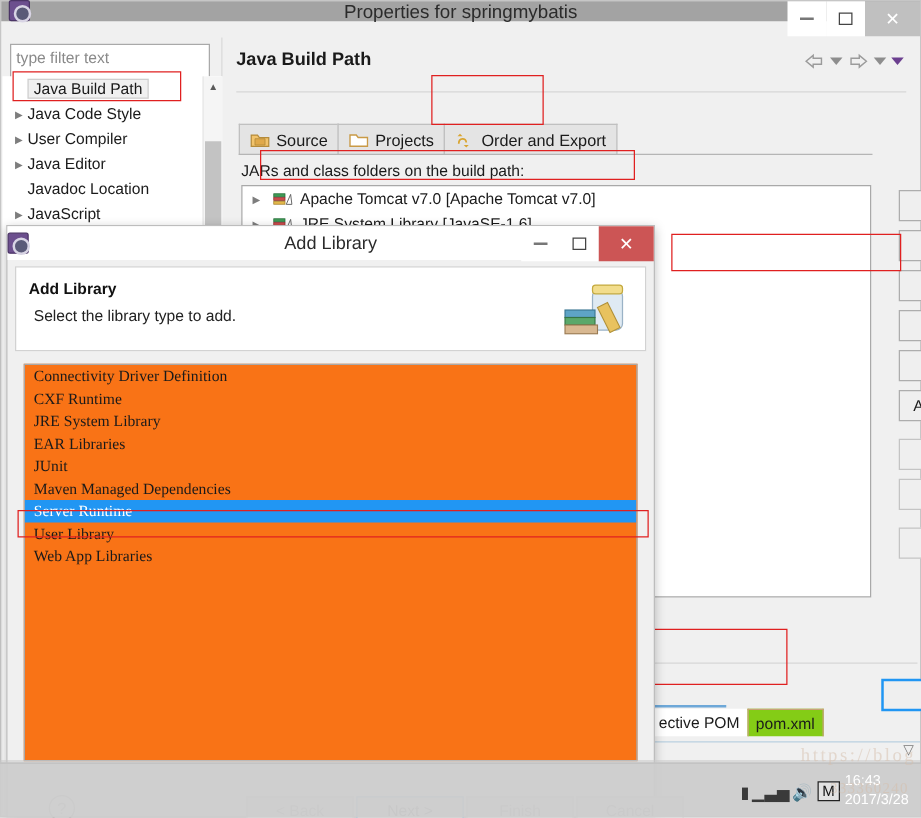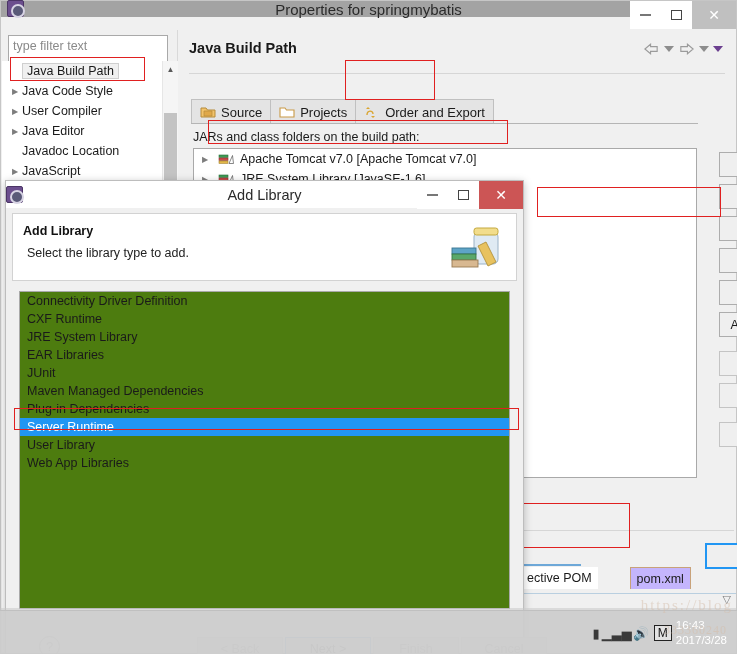--- a/index.html
+++ b/index.html
@@ -167,21 +167,21 @@
     display: flex; align-items: center; justify-content: center;
     font-size: 12.5px; color: #1a1a1a;
   }
 
   
   .editor-tabs { position: absolute; left: 520px; top: 566px; display: flex; align-items: flex-end; }
   .etab {
     height: 22px; padding: 0 6px; font-size: 12.5px; color: #1a1a1a;
     display: flex; align-items: center; background: #ffffff;
   }
-  .etab.active { border: 1px solid #c8a27a; border-bottom: none; background: #c4b5fd; margin-left: 32px; }
+  .etab.active { border: 1px solid #c8a27a; border-bottom: none; background: #84cc16; }
   .etab-topline { position: absolute; left: 520px; top: 563px; width: 60px; height: 2px; background: #6ea8d8; }
   .etab-baseline { position: absolute; left: 516px; top: 592px; right: 0px; height: 1px; background: #b9cfe0; }
 
   
   .redbox { position: absolute; border: 1.6px solid #e02020; pointer-events: none; }
 
   
   .dlg {
     position: absolute; left: 5px; top: 180px; width: 519px; height: 474px;
     background: #f0f0f0; border: 1px solid #bdbdbd;
@@ -191,21 +191,21 @@
   .dlg-title .title-text { font-size: 14.5px; }
   .dlg-head {
     position: absolute; left: 6px; top: 32px; right: 6px; height: 68px;
     background: #ffffff; border: 1px solid #d2d2d2;
   }
   .dlg-head-title { position: absolute; left: 10px; top: 10px; font-size: 12.5px; font-weight: bold; color: #111; }
   .dlg-head-sub { position: absolute; left: 2px; top: 32px; font-size: 12.5px; color: #222; margin-left: 12px; }
   .jar-img { position: absolute; right: 8px; top: 4px; width: 62px; height: 60px; }
   .dlg-list {
     position: absolute; left: 13px; top: 110px; right: 13px; bottom: 44px;
-    background: #4d7c0f; border: 1px solid #a9a9a9; overflow: hidden;
+    background: #f97316; border: 1px solid #a9a9a9; overflow: hidden; font-family: Liberation Serif, serif;
   }
   .dl-row {
     height: 18px; display: flex; align-items: center;
     font-size: 12.5px; color: #1a1a1a; padding-left: 7px;
   }
   .dl-row.selected { background: #2196f3; color: #ffffff; }
 
   
   .wiz-footer {
     position: absolute; left: 13px; right: 0; bottom: 0; height: 40px;
@@ -447,21 +447,20 @@
       </svg>
     </div>
 
     <div class="dlg-list">
       <div class="dl-row">Connectivity Driver Definition</div>
       <div class="dl-row">CXF Runtime</div>
       <div class="dl-row">JRE System Library</div>
       <div class="dl-row">EAR Libraries</div>
       <div class="dl-row">JUnit</div>
       <div class="dl-row">Maven Managed Dependencies</div>
-      <div class="dl-row">Plug-in Dependencies</div>
       <div class="dl-row selected">Server Runtime</div>
       <div class="dl-row">User Library</div>
       <div class="dl-row">Web App Libraries</div>
     </div>
 
     <div class="wiz-footer">
       <div class="help-circle">?</div>
       <div class="wbtn" style="left:178px;">&lt; Back</div>
       <div class="wbtn primary" style="left:266px;">Next &gt;</div>
       <div class="wbtn" style="left:354px;">Finish</div>

